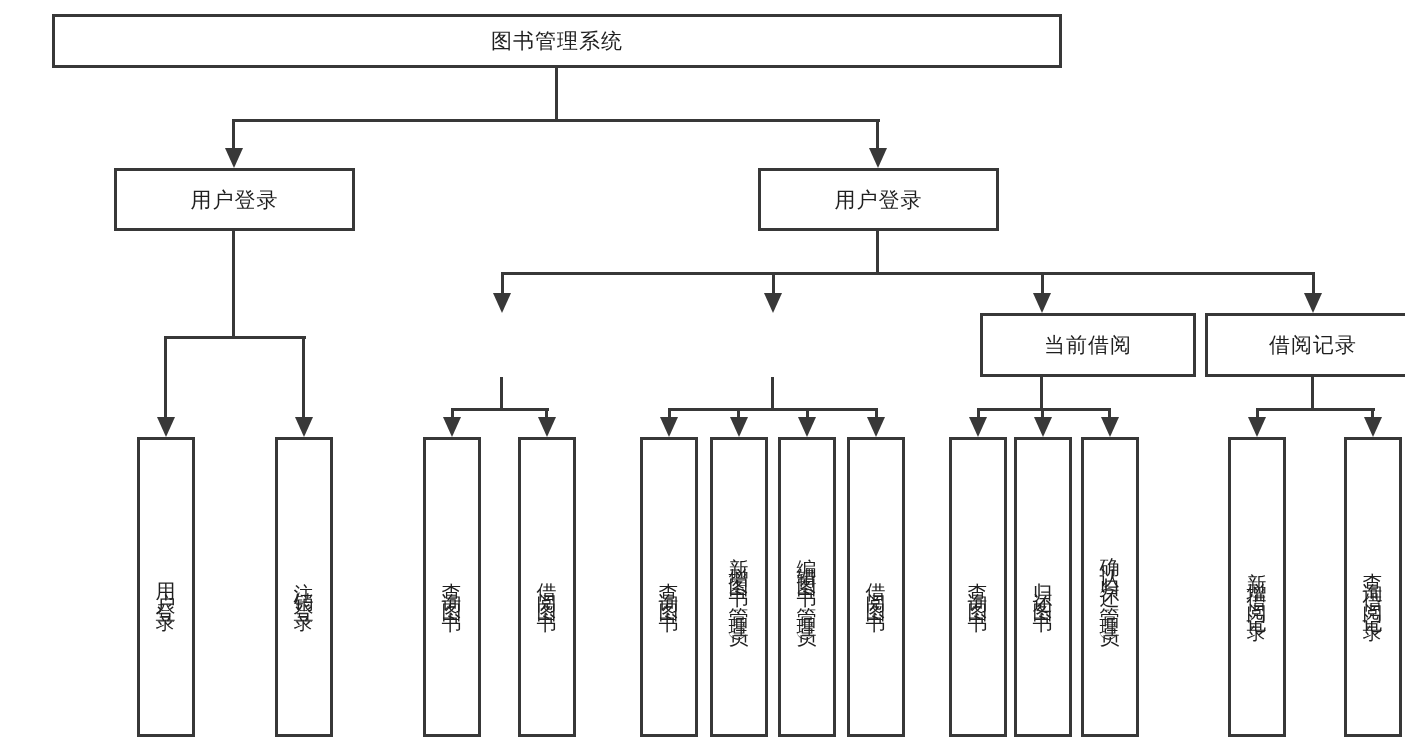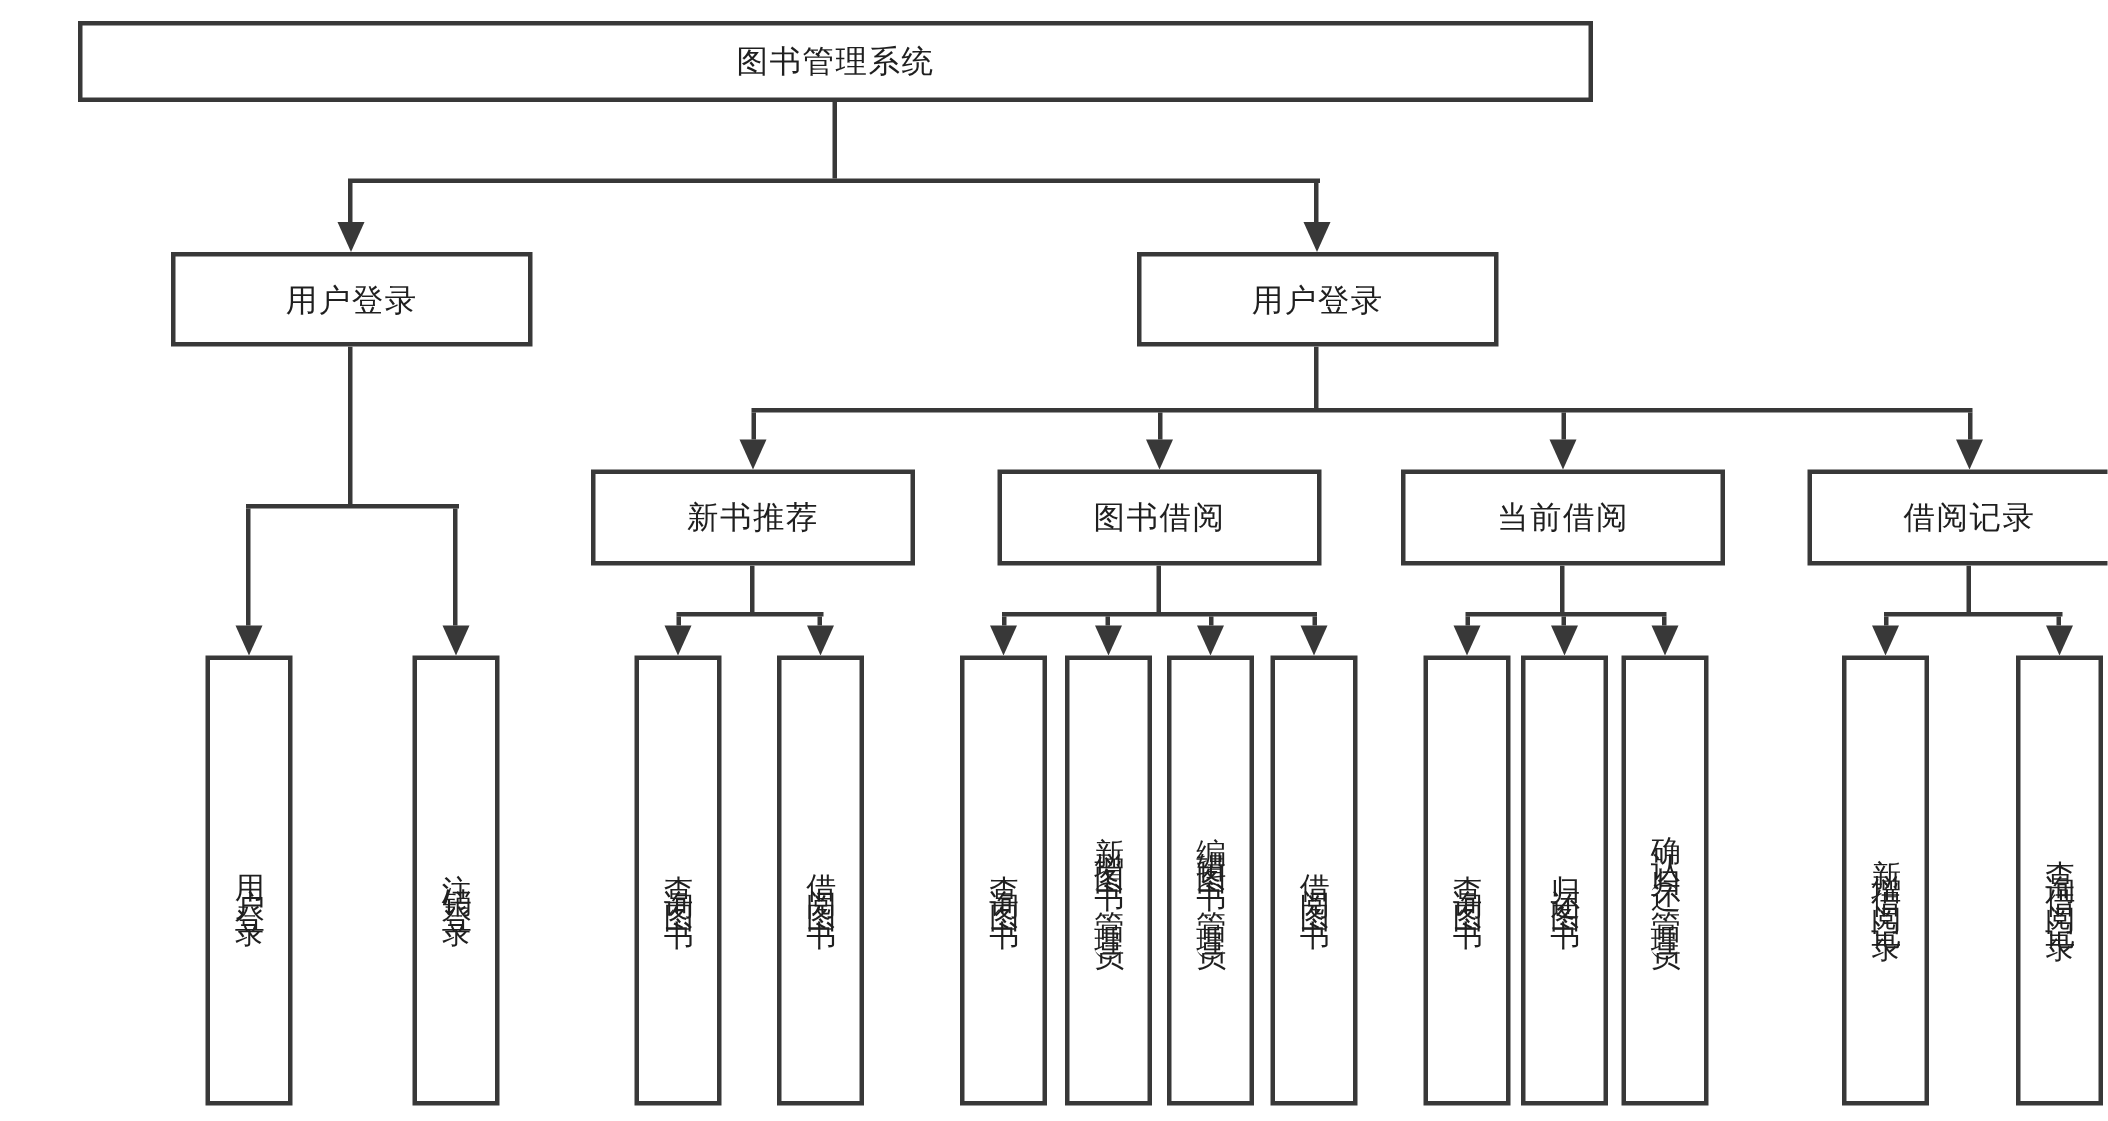--- a/index.html
+++ b/index.html
@@ -64,27 +64,21 @@
   <div class="hline" style="left:469px;top:272px;width:814px;"></div>
   <div class="vline" style="left:469px;top:275px;height:18px;"></div>
   <div class="tri" style="left:461px;top:293px;"></div>
   <div class="vline" style="left:740px;top:275px;height:18px;"></div>
   <div class="tri" style="left:732px;top:293px;"></div>
   <div class="vline" style="left:1009px;top:275px;height:18px;"></div>
   <div class="tri" style="left:1001px;top:293px;"></div>
   <div class="vline" style="left:1280px;top:275px;height:18px;"></div>
   <div class="tri" style="left:1272px;top:293px;"></div>
 
-  <div class="node" style="left:362px;top:313px;width:216px;height:64px;">
-    <span>新书推荐</span>
-  </div>
-  <div class="node" style="left:633px;top:313px;width:216px;height:64px;">
-    <span>图书借阅</span>
-  </div>
-  <div class="node" style="left:902px;top:313px;width:216px;height:64px;">
+  <div class="node" style="left:948px;top:313px;width:216px;height:64px;">
     <span>当前借阅</span>
   </div>
   <div class="node" style="left:1173px;top:313px;width:216px;height:64px;">
     <span>借阅记录</span>
   </div>
 
   <div class="vline" style="left:468px;top:377px;height:31px;"></div>
   <div class="hline" style="left:419px;top:408px;width:98px;"></div>
   <div class="vline" style="left:419px;top:411px;height:6px;"></div>
   <div class="tri" style="left:411px;top:417px;"></div>

